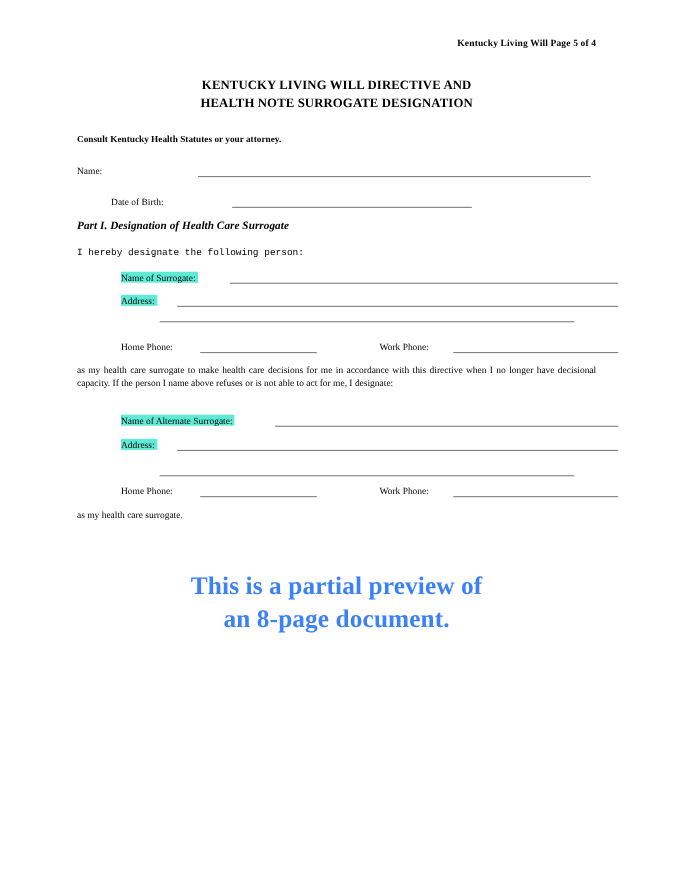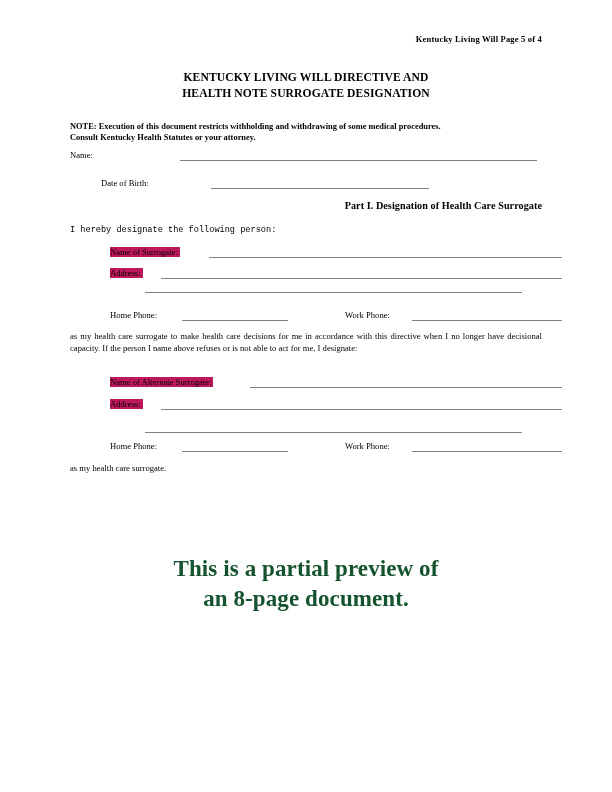--- a/index.html
+++ b/index.html
@@ -90,41 +90,42 @@
 
   .row-name .rule { position: absolute; left: 110px; width: 357px; bottom: 2px; }
   .row-dob  .rule { position: absolute; left: 110px; width: 218px; bottom: 2px; }
 
   
   .part-heading {
     position: absolute;
     top: 200px;
     left: 0;
     width: 472px;
-    text-align: right;
+    text-align: left;
     font-size: 10.2px;
     font-weight: bold;
     letter-spacing: .05px;
+    font-style: italic;
   }
 
   .lead-in {
     position: absolute;
     left: 0;
     font-size: 8.6px;
   }
   .lead-in-1 { top: 225px; font-family: Liberation Mono, monospace; }
 
   
   .sub-row {
     position: absolute;
     left: 40px;
     height: 13px;
     font-size: 8.6px;
   }
-  .sub-row .field-label { position: relative; z-index: 2; background: #be185d; padding-right: 2px; }
+  .sub-row .field-label { position: relative; z-index: 2; background: #5eead4; padding-right: 2px; }
   .sub-row .rule { position: absolute; bottom: 2px; }
 
   .row-sur-name    { top: 247px; }
   .row-sur-name    .rule { left: 99px; width: 353px; }
   .row-sur-addr    { top: 268px; }
   .row-sur-addr    .rule { left: 51px; width: 401px; }
 
   .addr-cont {
     position: absolute;
     border-bottom: 1px solid #808080;
@@ -195,21 +196,20 @@
   <div class="running-header">Kentucky Living Will Page 5 of 4</div>
 
   <div class="doc-title">
     <span class="line">KENTUCKY LIVING WILL DIRECTIVE AND</span>
     <span class="line">HEALTH NOTE SURROGATE DESIGNATION</span>
   </div>
 
   <div class="content">
 
     <div class="note">
-      <span class="line">NOTE: Execution of this document restricts withholding and withdrawing of some medical procedures.</span>
       <span class="line">Consult Kentucky Health Statutes or your attorney.</span>
     </div>
 
     <div class="field-row row-name">
       <span class="field-label">Name:</span>
       <span class="rule"></span>
     </div>
 
     <div class="field-row row-dob">
       <span class="field-label">Date of Birth:</span>
@@ -257,18 +257,18 @@
       <span class="home-label">Home Phone:</span>
       <span class="rule home-rule"></span>
       <span class="work-label">Work Phone:</span>
       <span class="rule work-rule"></span>
     </div>
 
     <div class="closing closing-1">as my health care surrogate.</div>
 
   </div>
 
-  <div class="preview-notice" style="color: #14532d; margin-top: 36px;">
+  <div class="preview-notice" style="color: #3b82f6;">
     <span class="line">This is a partial preview of</span>
     <span class="line">an 8-page document.</span>
   </div>
 
 </div>
 
 </body></html>

